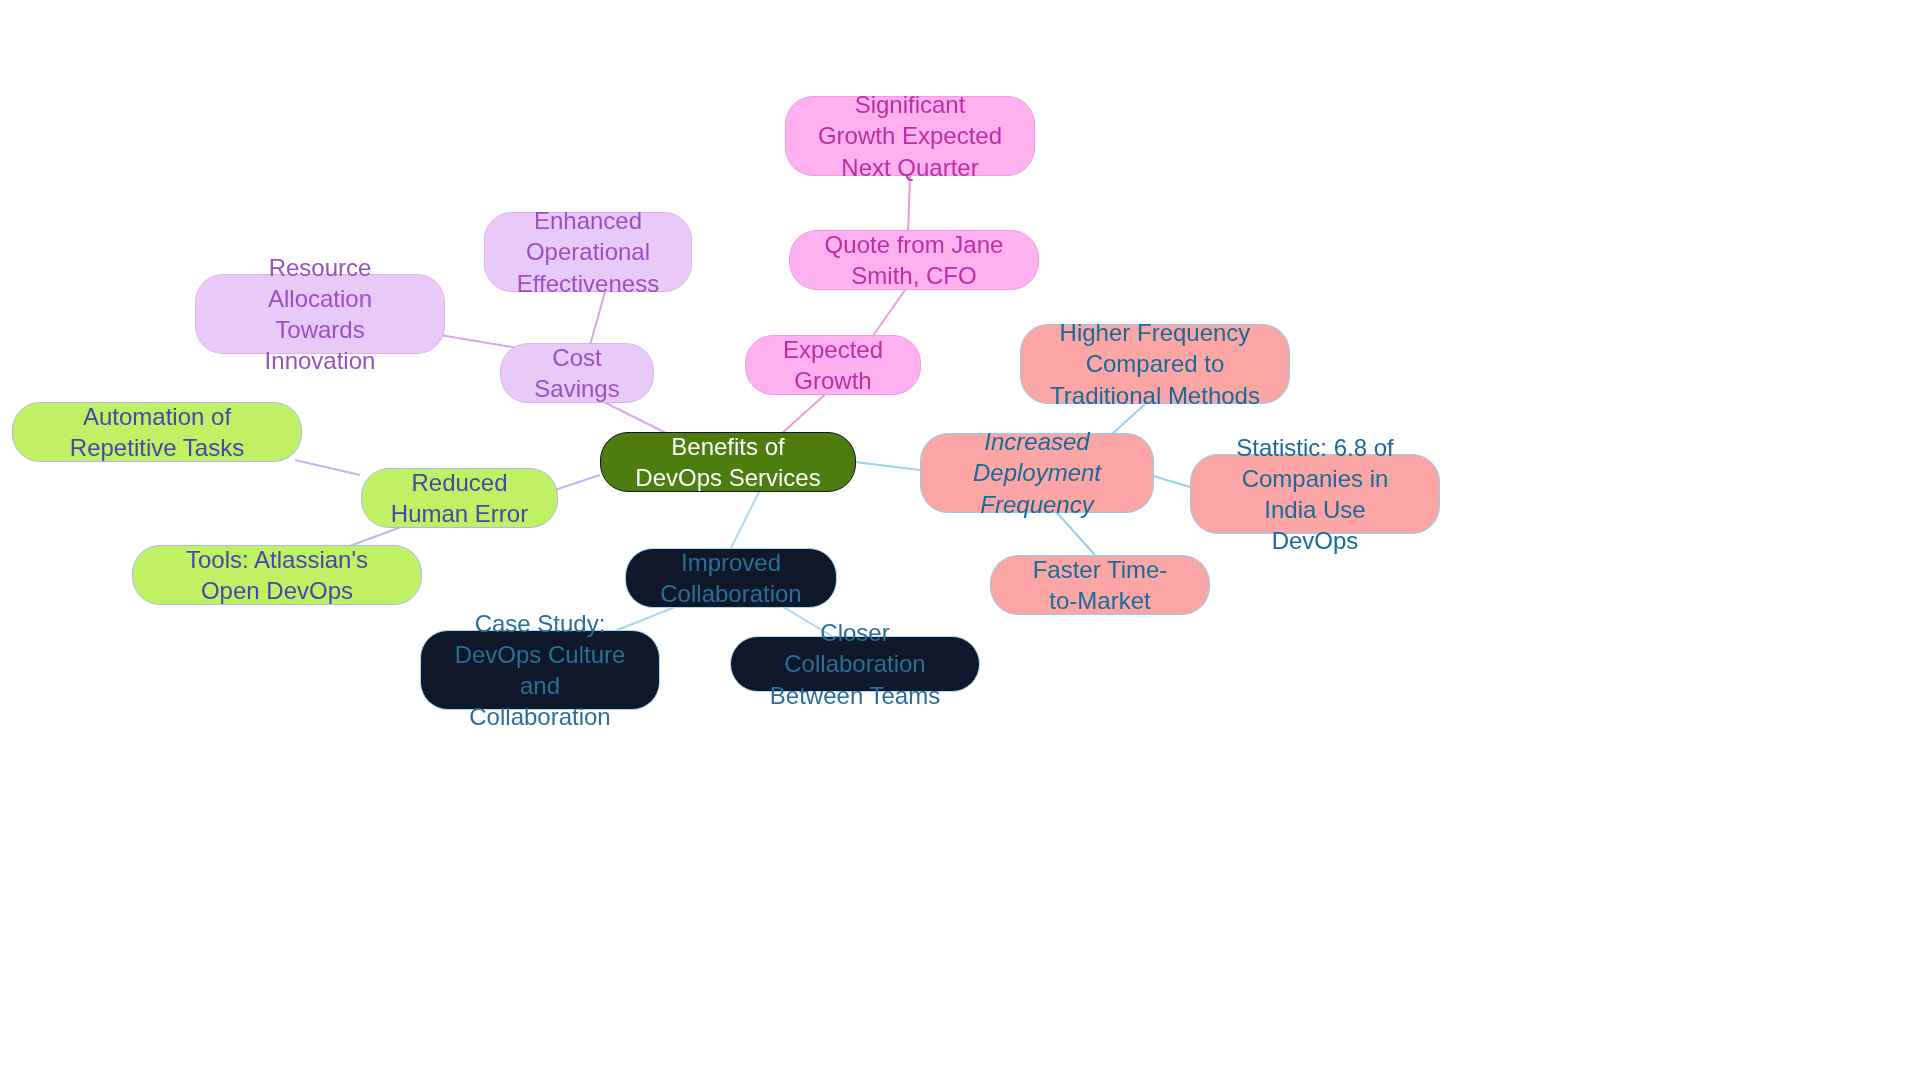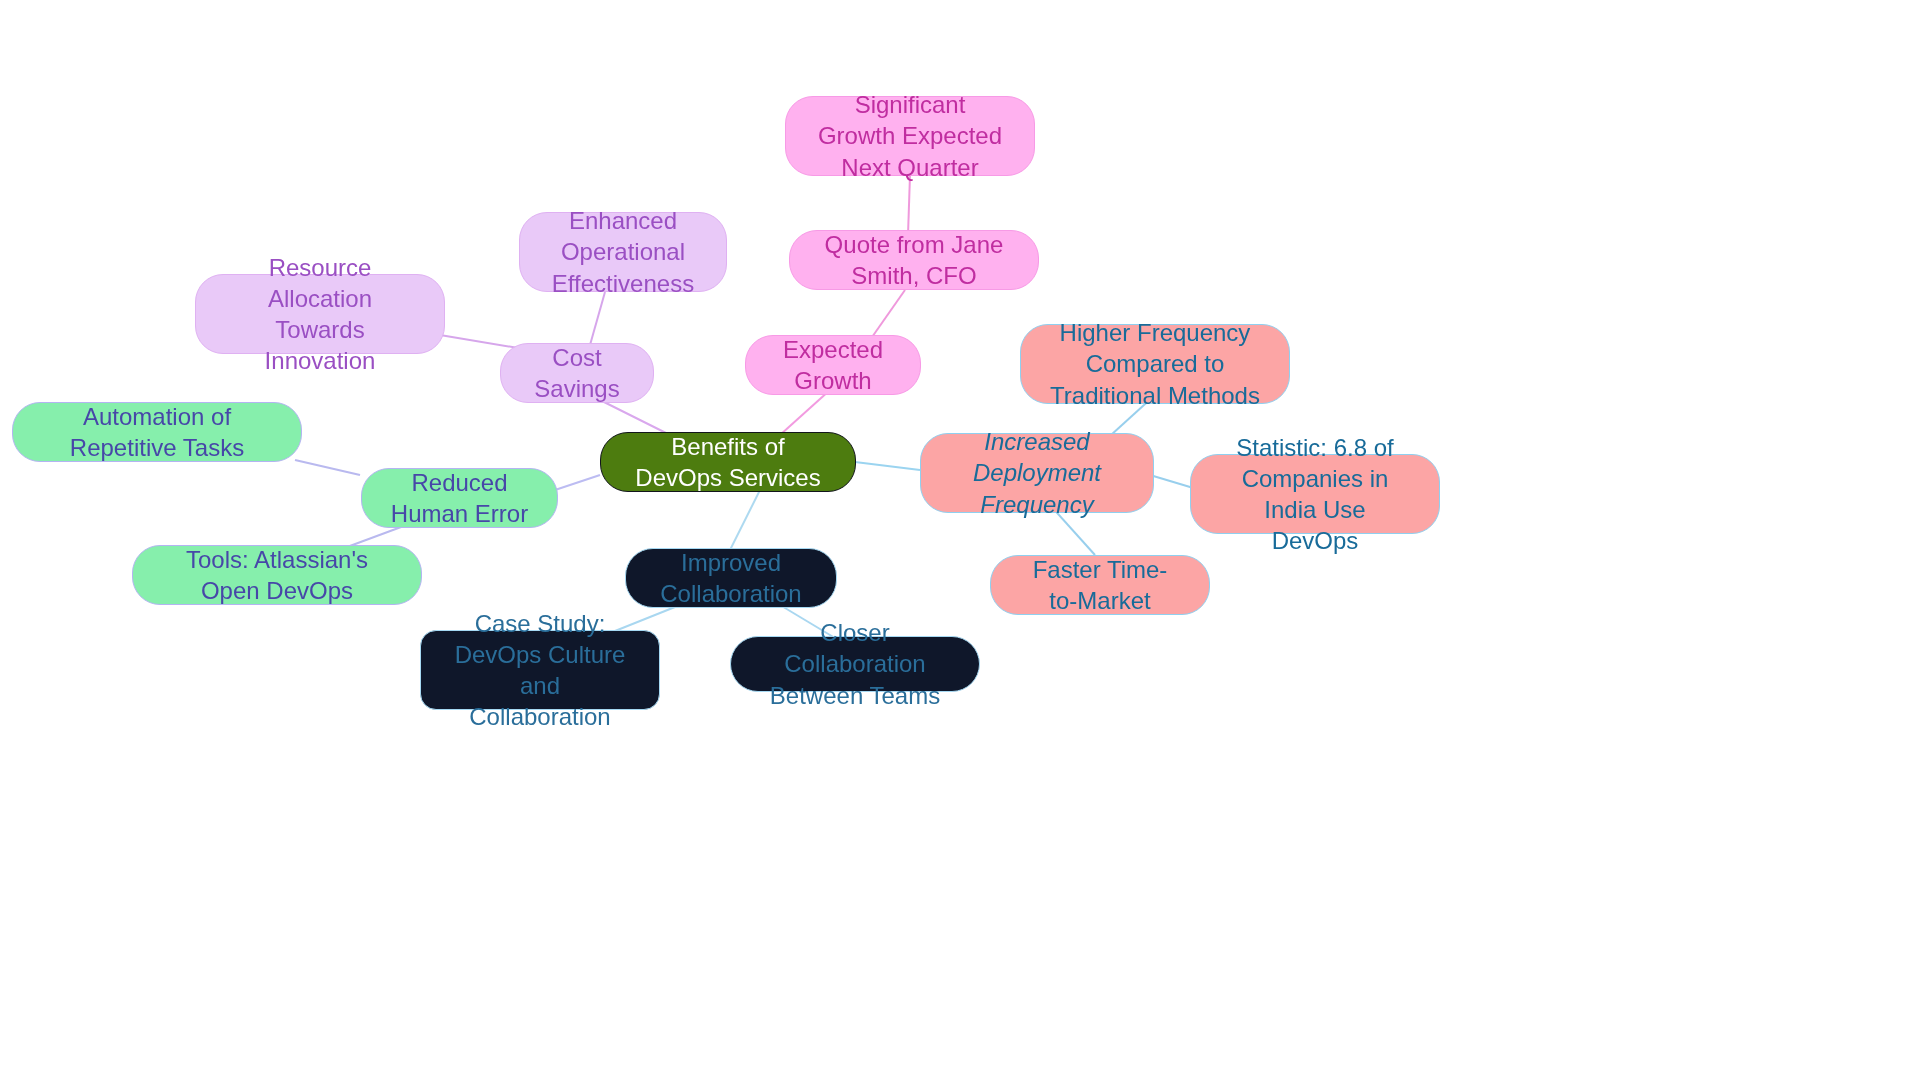--- a/index.html
+++ b/index.html
@@ -29,21 +29,21 @@
     padding: 18px 28px;
     border: 1px solid;
   }
   .center {
     background: #4d7c0f;
     color: #ffffff;
     border-color: #12151c;
   }
   .lightblue  { background: #fca5a5; color: #186b99; border-color: #8fd0f0; }
   .paleblue   { background: #0f172a; color: #2a6e9a; border-color: #a6d9f3; }
-  .lavender   { background: #86efac; color: #4747a8; border-color: #b4b4f2; }
+  .lavender   { background: #bef264; color: #4747a8; border-color: #b4b4f2; }
   .lilac      { background: #e9c9f8; color: #9a4fc3; border-color: #dfb1f2; }
   .pink       { background: #ffb1ef; color: #c02da0; border-color: #f79ae6; }
   svg.edges {
     position: absolute;
     top: 0; left: 0;
     width: 1920px;
     height: 1083px;
     pointer-events: none;
   }
 </style>
@@ -78,28 +78,28 @@
 <div class="canvas">
 
   <div class="node center" style="left:600px; top:432px; width:256px; height:60px;">Benefits of DevOps Services</div>
 
   <div class="node lightblue" style="left:920px; top:433px; width:234px; height:80px;font-style:italic;">Increased Deployment Frequency</div>
   <div class="node lightblue" style="left:1020px; top:324px; width:270px; height:80px;">Higher Frequency Compared to Traditional Methods</div>
   <div class="node lightblue" style="left:1190px; top:454px; width:250px; height:80px;">Statistic: 6.8 of Companies in India Use DevOps</div>
   <div class="node lightblue" style="left:990px; top:555px; width:220px; height:60px;">Faster Time-to-Market</div>
 
   <div class="node paleblue" style="left:625px; top:548px; width:212px; height:60px;">Improved Collaboration</div>
-  <div class="node paleblue" style="left:420px; top:630px; width:240px; height:80px;border-radius:16px;">Case Study: DevOps Culture and Collaboration</div>
+  <div class="node paleblue" style="left:420px; top:630px; width:240px; height:80px;">Case Study: DevOps Culture and Collaboration</div>
   <div class="node paleblue" style="left:730px; top:636px; width:250px; height:56px;">Closer Collaboration Between Teams</div>
 
   <div class="node lavender" style="left:361px; top:468px; width:197px; height:60px;">Reduced Human Error</div>
   <div class="node lavender" style="left:12px; top:402px; width:290px; height:60px;">Automation of Repetitive Tasks</div>
   <div class="node lavender" style="left:132px; top:545px; width:290px; height:60px;">Tools: Atlassian's Open DevOps</div>
 
   <div class="node lilac" style="left:500px; top:343px; width:154px; height:60px;">Cost Savings</div>
   <div class="node lilac" style="left:195px; top:274px; width:250px; height:80px;">Resource Allocation Towards Innovation</div>
-  <div class="node lilac" style="left:519px; top:212px; width:208px; height:80px;">Enhanced Operational Effectiveness</div>
+  <div class="node lilac" style="left:484px; top:212px; width:208px; height:80px;">Enhanced Operational Effectiveness</div>
 
   <div class="node pink" style="left:745px; top:335px; width:176px; height:60px;">Expected Growth</div>
   <div class="node pink" style="left:789px; top:230px; width:250px; height:60px;">Quote from Jane Smith, CFO</div>
   <div class="node pink" style="left:785px; top:96px; width:250px; height:80px;">Significant Growth Expected Next Quarter</div>
 
 </div>
 
 </body></html>

